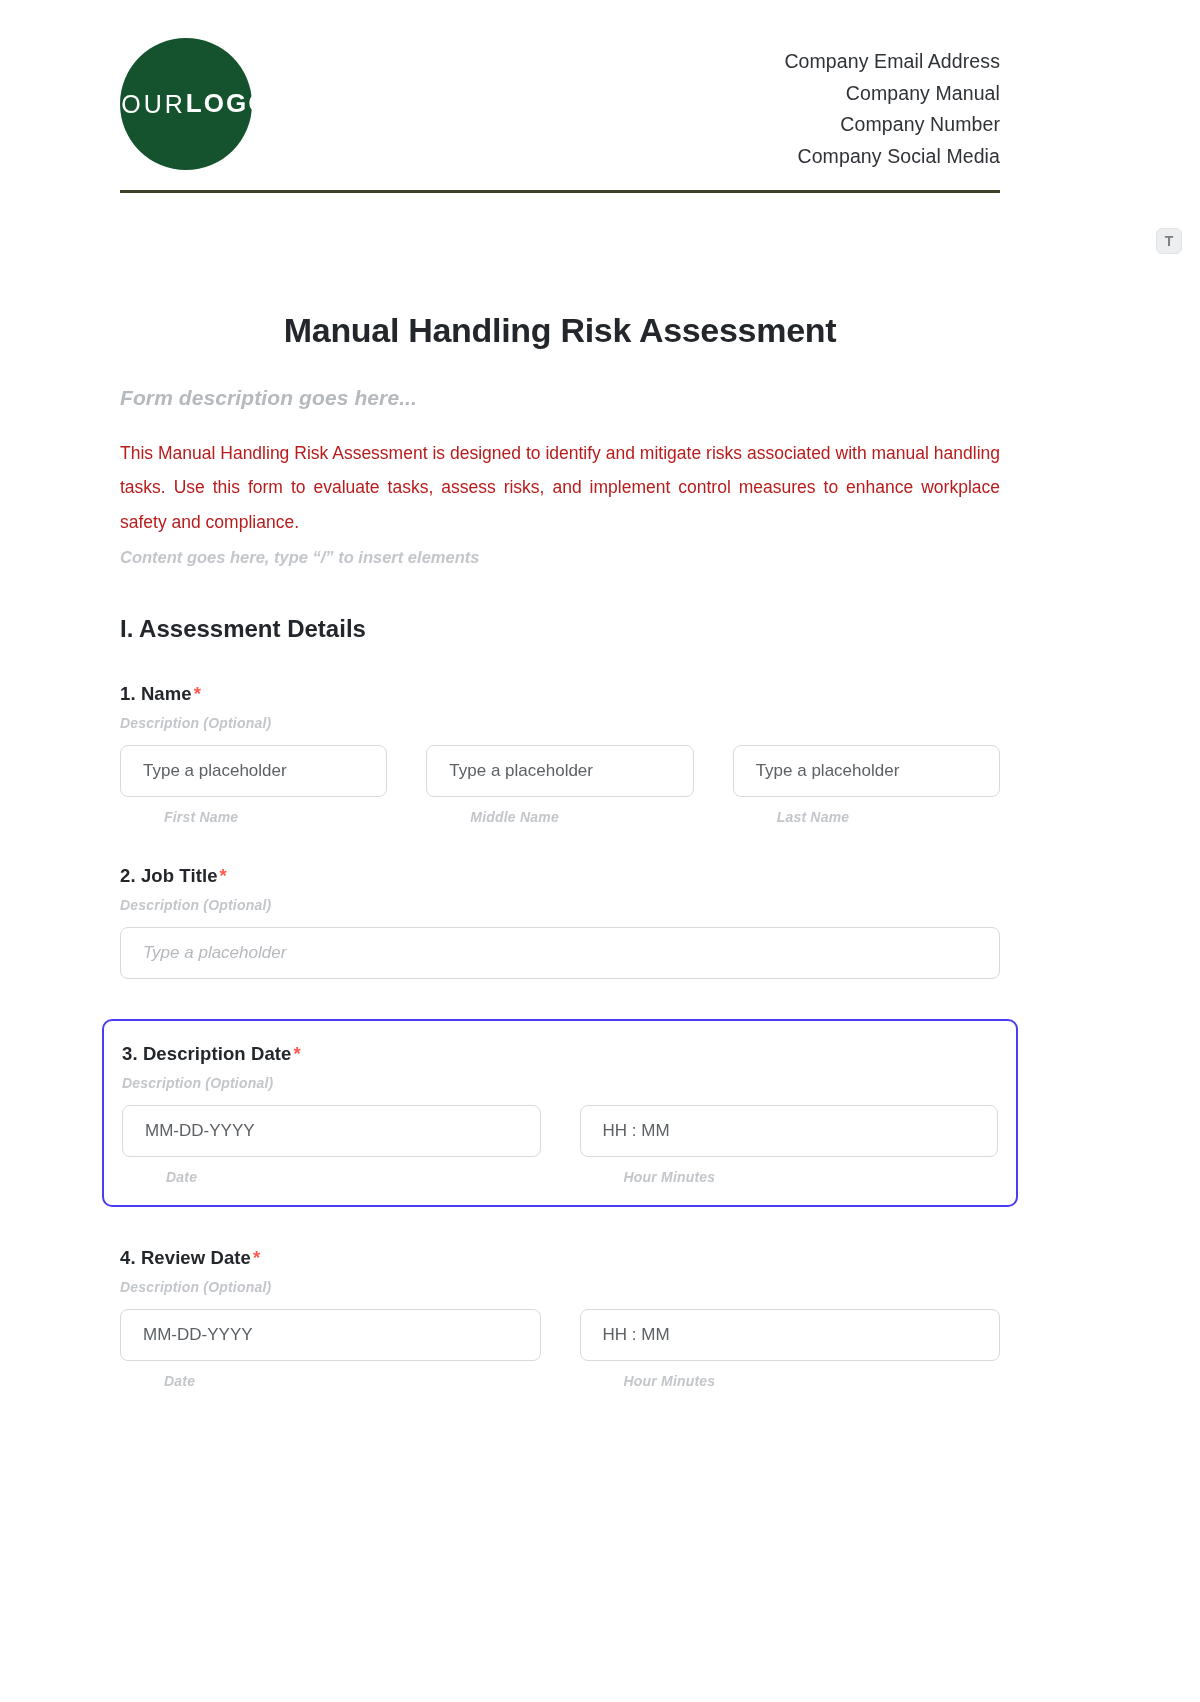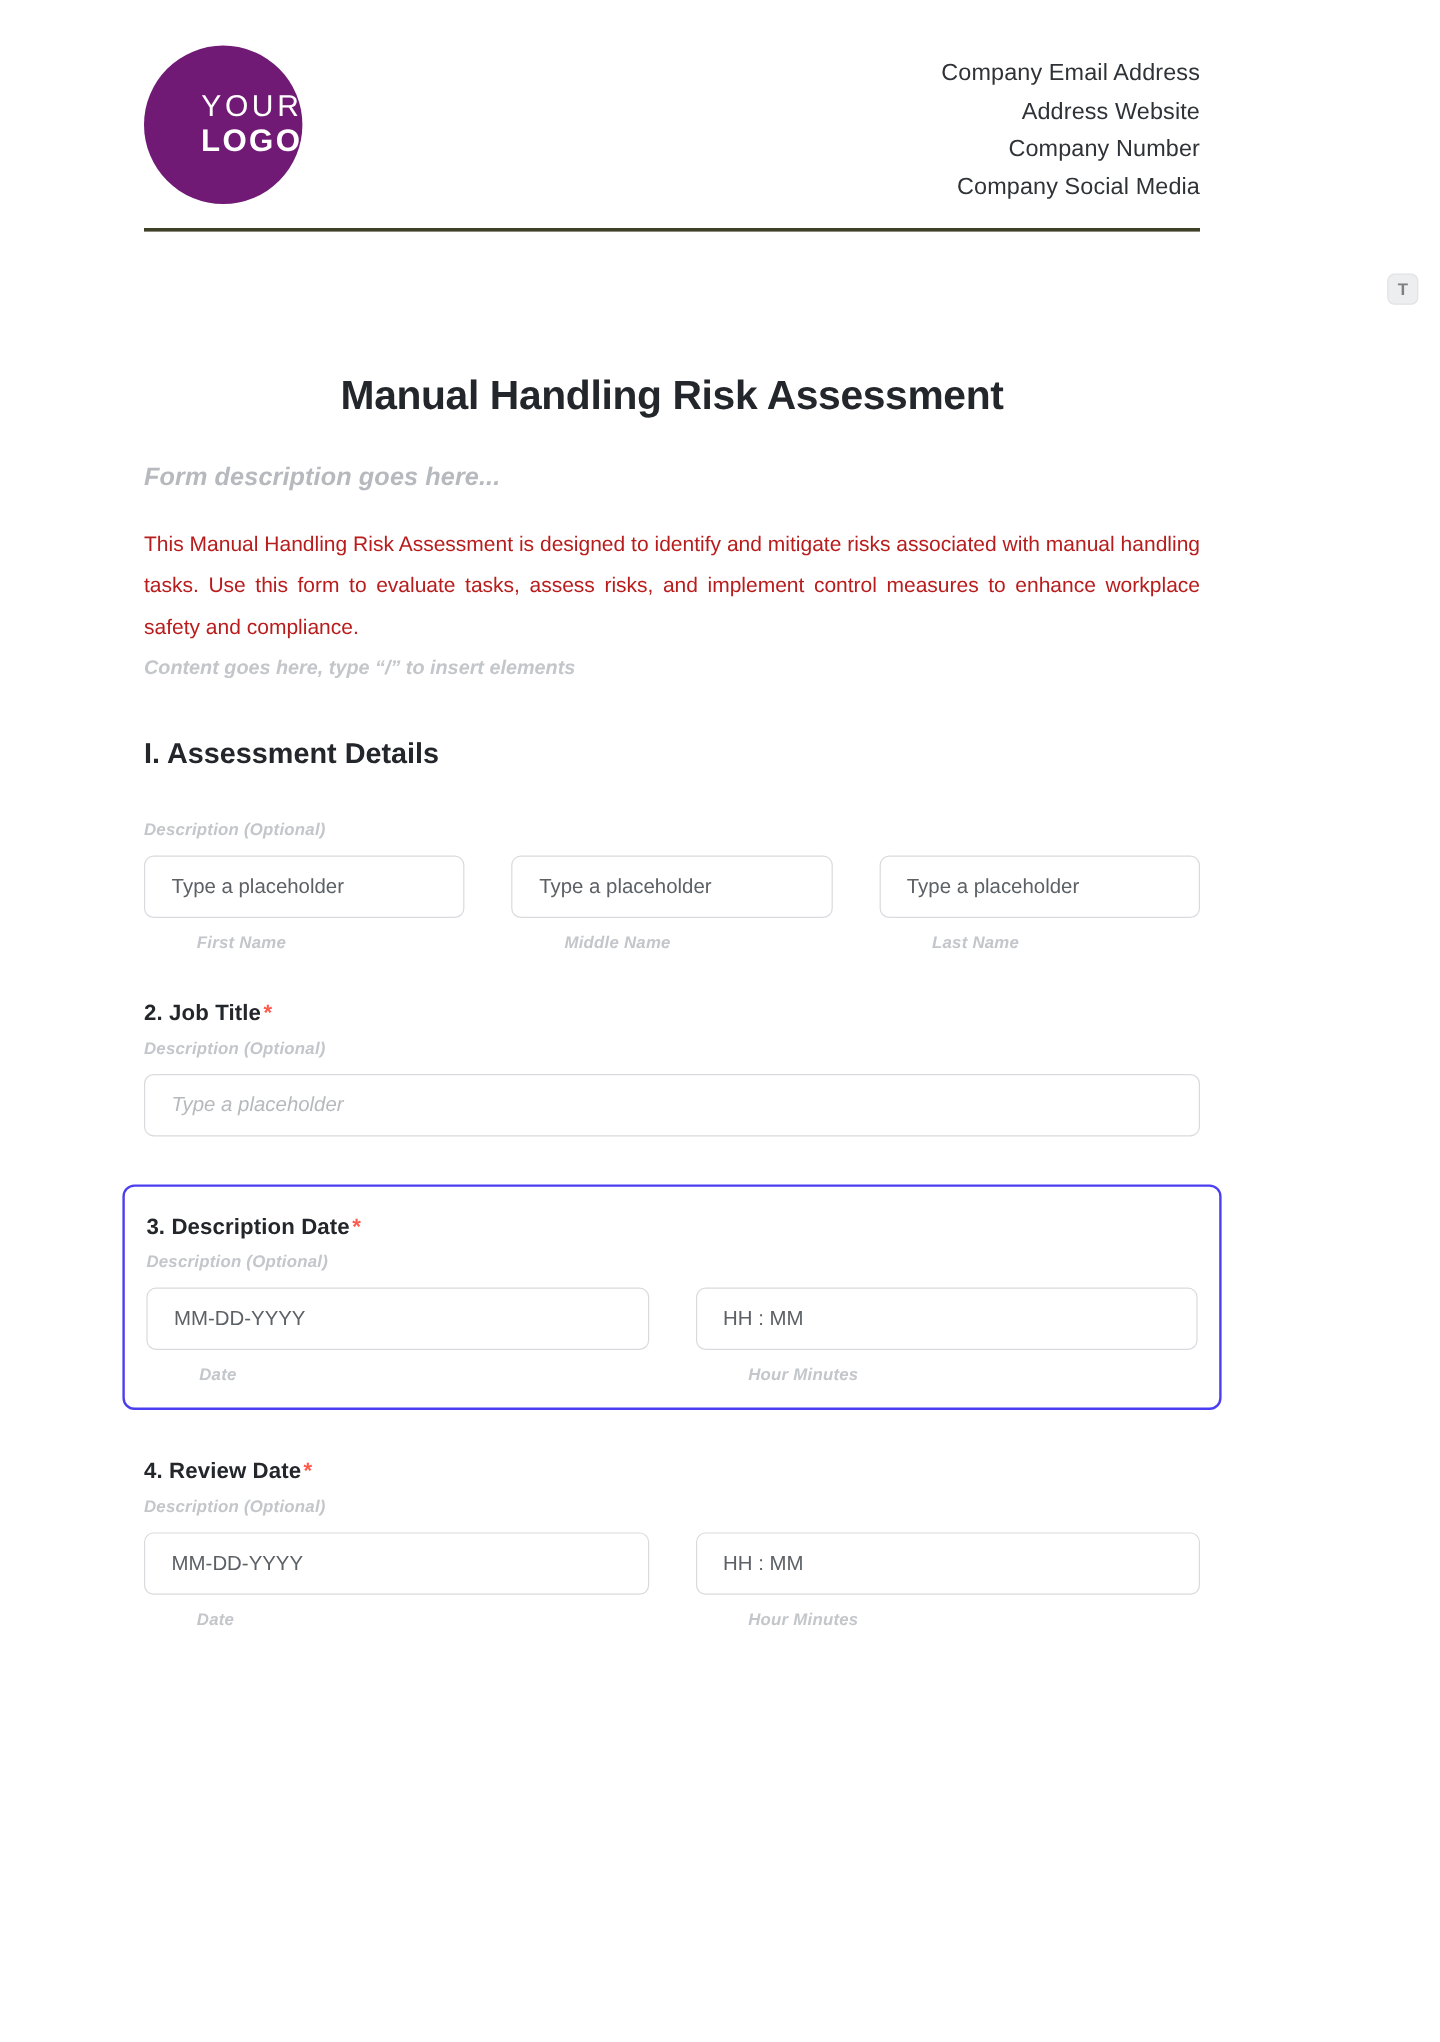--- a/index.html
+++ b/index.html
@@ -27,25 +27,24 @@
   .header {
     display: flex;
     align-items: flex-start;
     justify-content: space-between;
     padding: 38px 200px 0 120px;
   }
   .logo {
     width: 132px;
     height: 132px;
     border-radius: 50%;
-    background: #701a75;
+    background: #14532d;
     color: #ffffff;
     display: flex;
-    flex-direction: column;
-    align-items: flex-end;
+    align-items: center;
     justify-content: center;
     line-height: 1.12;
     letter-spacing: 1px;
   }
   .logo-your {
     font-size: 25px;
     font-weight: 400;
     letter-spacing: 3px;
   }
   .logo-logo {
@@ -208,21 +207,21 @@
 
 <div class="page">
 
   <div class="header">
     <div class="logo">
       <div class="logo-your">YOUR</div>
       <div class="logo-logo">LOGO</div>
     </div>
     <div class="contact">
       <div>Company Email Address</div>
-      <div>Address Website</div>
+      <div>Company Manual</div>
       <div>Company Number</div>
       <div>Company Social Media</div>
     </div>
   </div>
 
   <div class="rule"></div>
 
   <div class="tool-badge">T</div>
 
   <div class="content">
@@ -231,20 +230,24 @@
 
     <div class="form-desc">Form description goes here...</div>
 
     <div class="intro">This Manual Handling Risk Assessment is designed to identify and mitigate risks associated with manual handling tasks. Use this form to evaluate tasks, assess risks, and implement control measures to enhance workplace safety and compliance.</div>
 
     <div class="content-hint">Content goes here, type “/” to insert elements</div>
 
     <h2 class="section-title">I. Assessment Details</h2>
 
     <div class="question">
+      <div class="q-label">
+        <span>1.</span>
+        <span>Name</span><span class="req">*</span>
+      </div>
       <div class="q-desc">Description (Optional)</div>
       <div class="row">
         <div class="col">
           <div class="field">Type a placeholder</div>
           <div class="sub-label">First Name</div>
         </div>
         <div class="col">
           <div class="field">Type a placeholder</div>
           <div class="sub-label">Middle Name</div>
         </div>

